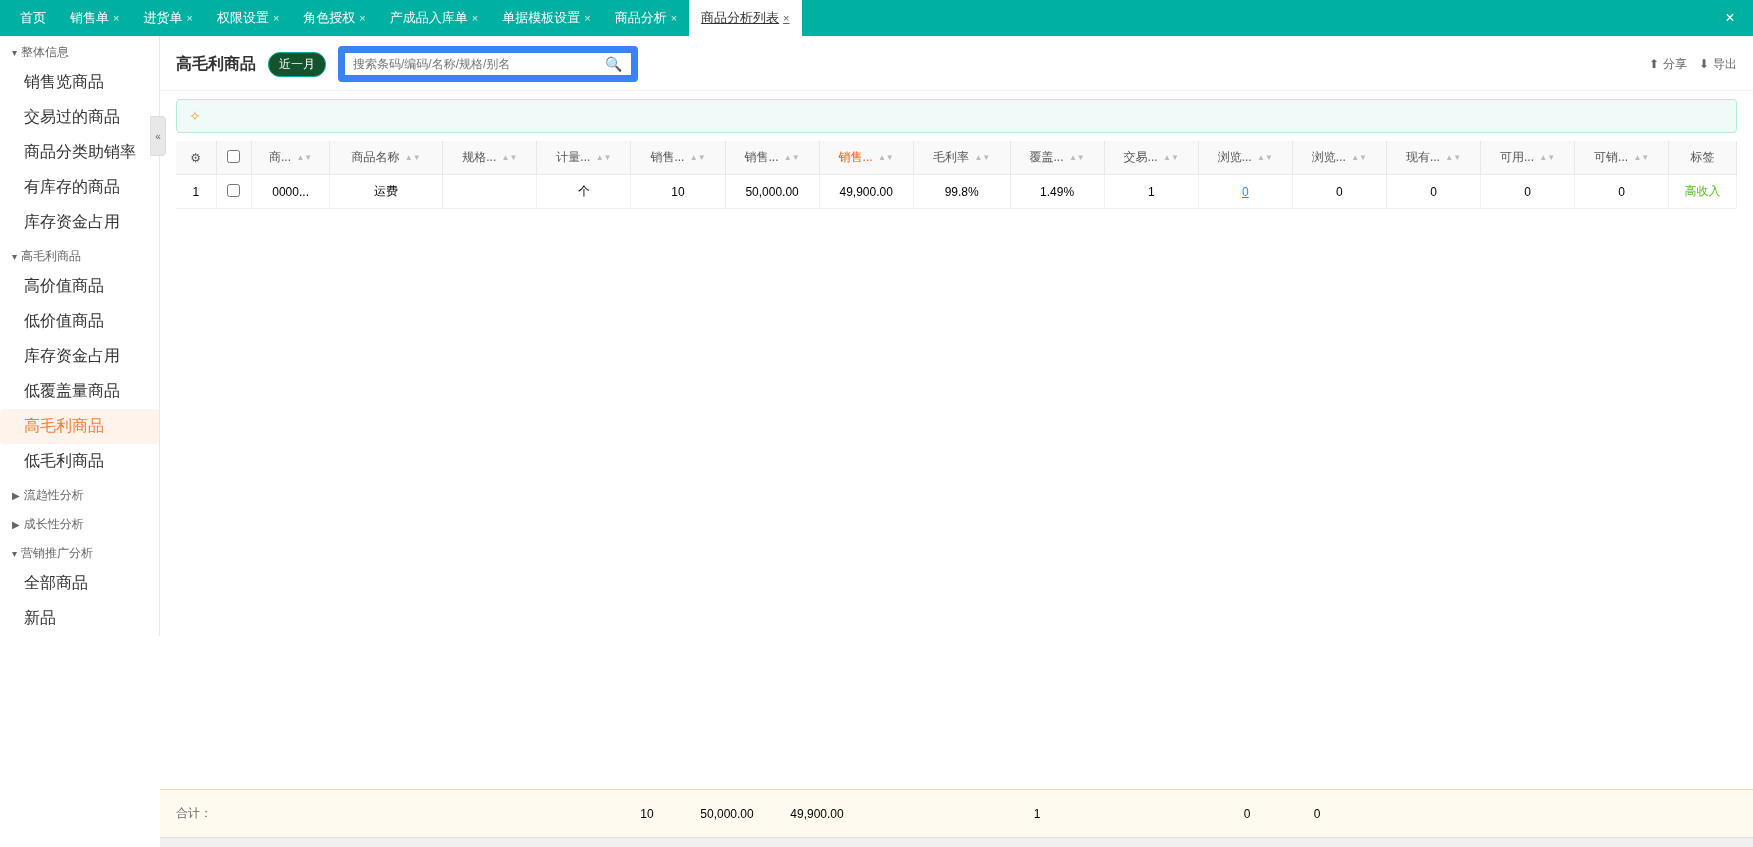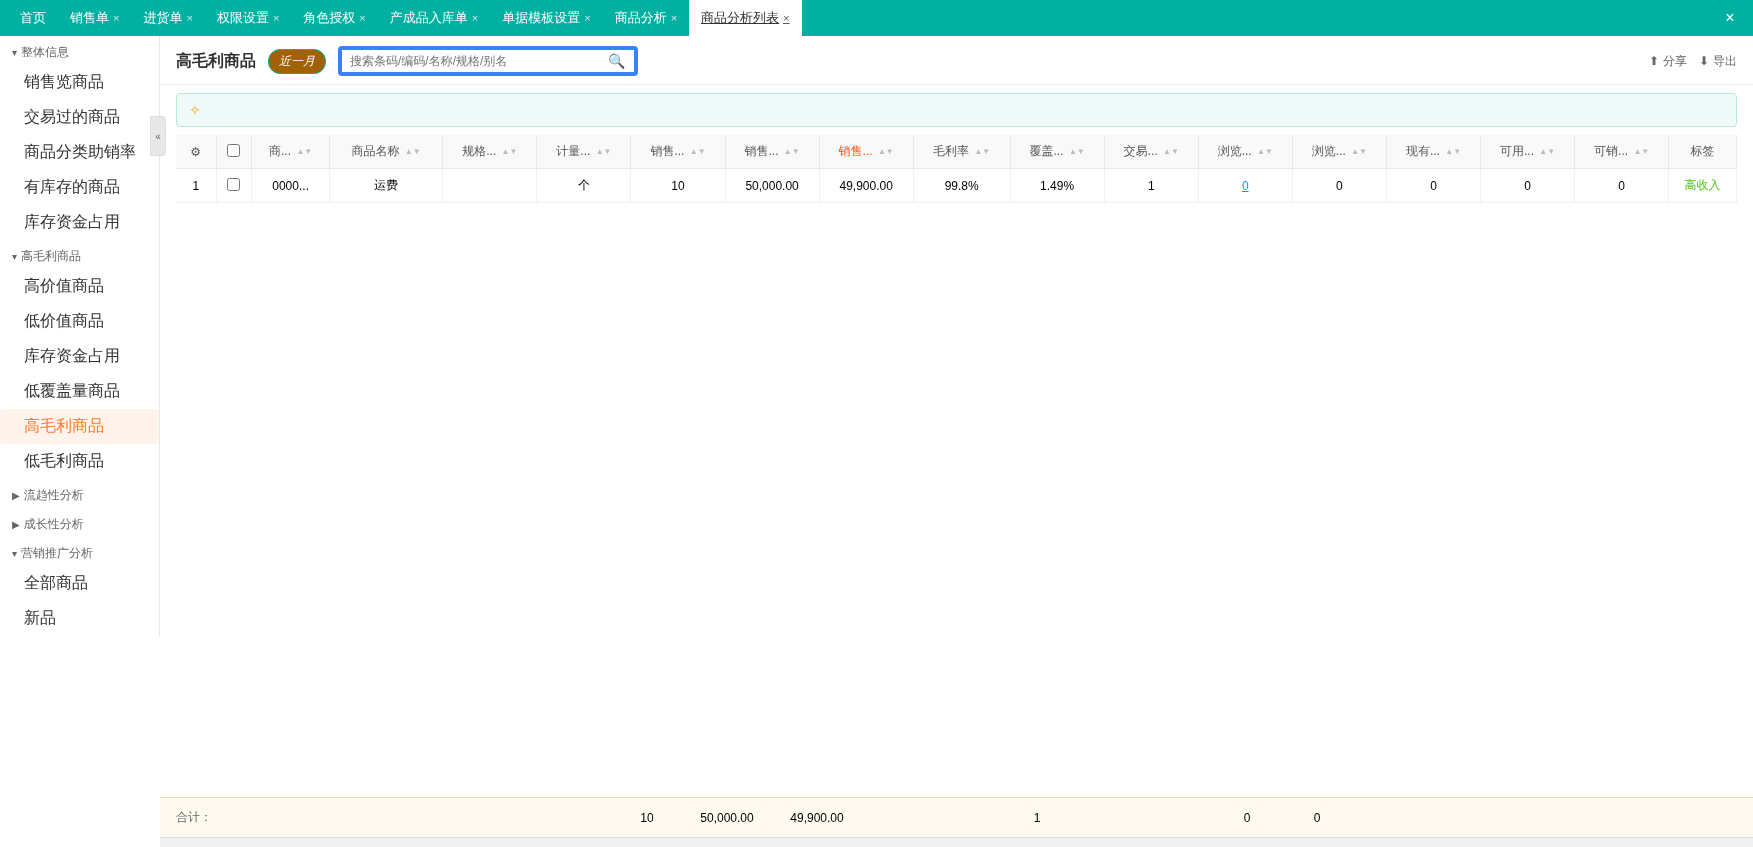--- a/index.html
+++ b/index.html
@@ -126,28 +126,27 @@
     .filter-btn {
       padding: 3px 10px;
       border: 1px solid #00b0a0;
       border-radius: 12px;
       color: #00b0a0;
       cursor: pointer;
       font-size: 12px;
       background: white;
     }
     .filter-btn.active {
-      background: #a16207;
+      background: #14532d;
       color: white;
-      font-style: italic;
     }
     .search-box {
       display: flex;
       align-items: center;
-      border: 4px solid #3b82f6;
+      border: 7px solid #3b82f6;
       border-radius: 4px;
       padding: 3px 8px;
       flex: 1;
       max-width: 300px;
     }
     .search-box input {
       border: none;
       outline: none;
       font-size: 12px;
       color: #999;
@@ -220,21 +219,21 @@
       padding: 8px 6px;
       text-align: center;
       border-bottom: 1px solid #f0f0f0;
       border-right: 1px solid #f0f0f0;
       white-space: nowrap;
     }
     .link-cell { color: #1890ff; cursor: pointer; text-decoration: underline; }
 
     
     .footer-total {
-      height: 40px;
+      height: 48px;
       background: #fffaf0;
       border-top: 1px solid #f0d9b5;
       display: flex;
       align-items: center;
       padding: 0 16px;
       flex-shrink: 0;
       font-size: 12px;
     }
     .footer-total .label { color: #666; margin-right: 20px; }
     .footer-cells {

